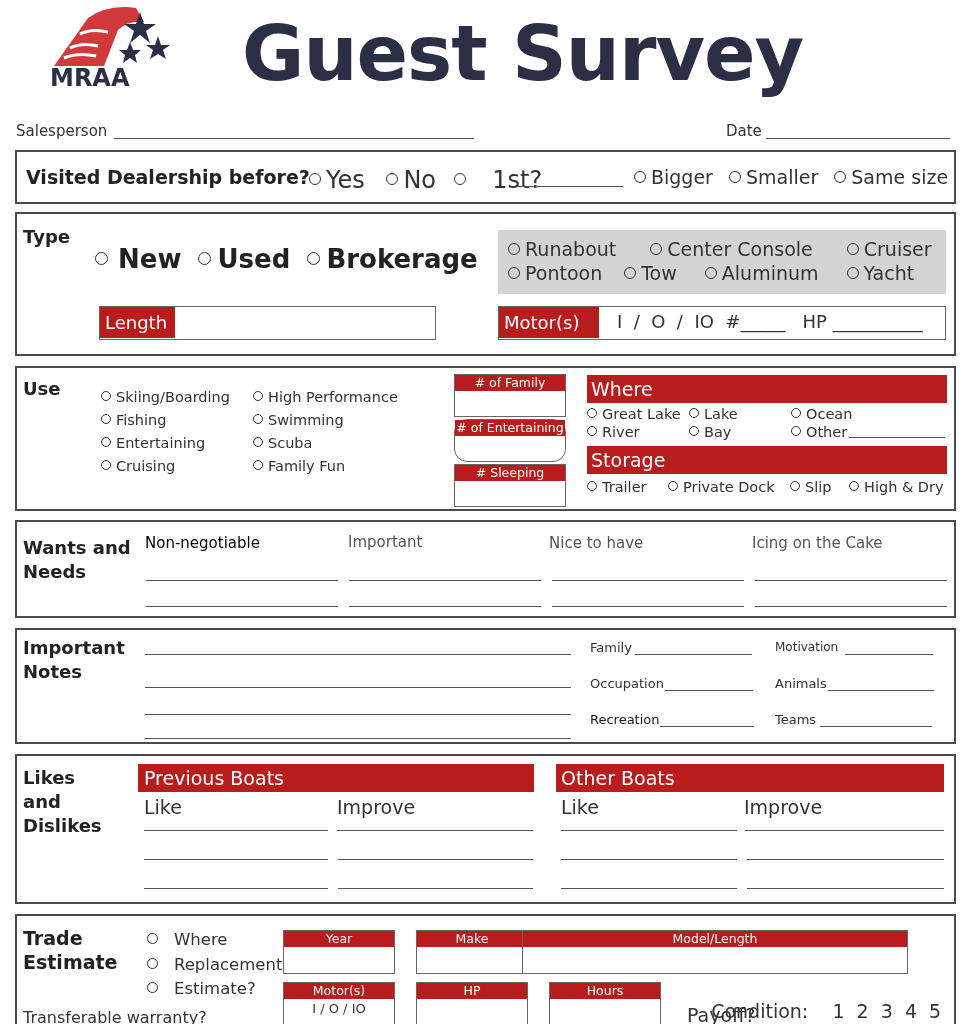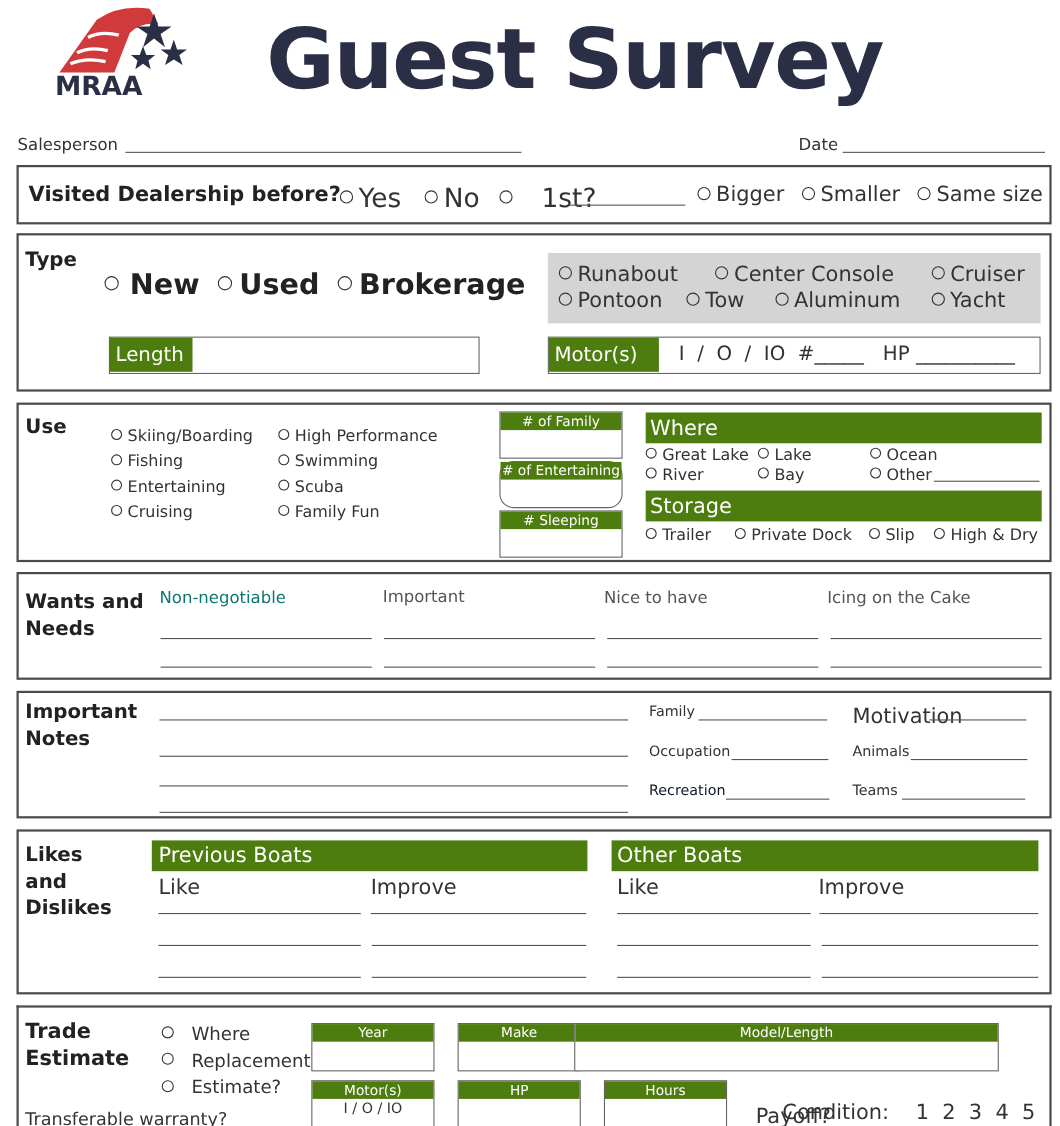--- a/index.html
+++ b/index.html
@@ -1,19 +1,19 @@
 <!DOCTYPE html>
 <html><head>
 <meta charset="utf-8">
 <style>
   * { box-sizing: border-box; margin: 0; padding: 0; }
   html, body { width: 964px; height: 1024px; background: #ffffff; overflow: hidden; }
   body { position: relative; font-family: "DejaVu Sans", "Liberation Sans", sans-serif; color: #222; }
   .abs { position: absolute; }
-  .navy { background: #4d7c0f; color: #fff; }
+  .navy { background: #b91c1c; color: #fff; }
   .box { position: absolute; border: 2px solid #4a4a4a; }
   .radio { display: inline-block; width: 12px; height: 12px; border: 1.5px solid #333; border-radius: 50%; vertical-align: middle; margin-right: 5px; position: relative; top: -2px; }
   .rule { position: absolute; border-bottom: 1.2px solid #555; height: 0; }
   .lbl-bold { font-weight: bold; font-size: 18px; color: #222; }
   .sm { font-size: 14px; color: #333; }
   .xs { font-size: 13.5px; color: #333; }
   .boxlabel { text-align: center; font-size: 12.5px; height: 16px; line-height: 16px; }
   .inbox { border: 1.5px solid #666; background: #fff; }
 </style>
 </head>
@@ -132,21 +132,21 @@
     <span class="abs" style="left:203px"><span class="radio" style="width:10px;height:10px"></span><span>Slip</span></span>
     <span class="abs" style="left:262px"><span class="radio" style="width:10px;height:10px"></span><span>High &amp; Dry</span></span>
   </div>
 </div>
 
 <div class="box" style="left:15px;top:520px;width:941px;height:98px;">
   <div class="abs lbl-bold" style="left:6px;top:14px;line-height:24px;">
     <div>Wants and</div>
     <div>Needs</div>
   </div>
-  <div class="abs" style="left:128px;top:12px;font-size:15px;color:#0f766e;">Non-negotiable</div>
+  <div class="abs" style="left:128px;top:12px;font-size:15px;color:#000000;">Non-negotiable</div>
   <div class="abs" style="left:331px;top:11px;font-size:15px;color:#555;">Important</div>
   <div class="abs" style="left:532px;top:12px;font-size:15px;color:#555;">Nice to have</div>
   <div class="abs" style="left:735px;top:12px;font-size:15px;color:#555;">Icing on the Cake</div>
   <div class="rule" style="left:129px;top:58px;width:192px;"></div>
   <div class="rule" style="left:332px;top:58px;width:192px;"></div>
   <div class="rule" style="left:535px;top:58px;width:192px;"></div>
   <div class="rule" style="left:738px;top:58px;width:192px;"></div>
   <div class="rule" style="left:129px;top:84px;width:192px;"></div>
   <div class="rule" style="left:332px;top:84px;width:192px;"></div>
   <div class="rule" style="left:535px;top:84px;width:192px;"></div>
@@ -163,21 +163,21 @@
   <div class="rule" style="left:128px;top:84px;width:426px;"></div>
   <div class="rule" style="left:128px;top:108px;width:426px;"></div>
 
   <div class="abs" style="left:573px;top:10px;font-size:13px;color:#333;">Family</div>
   <div class="rule" style="left:618px;top:24px;width:117px;"></div>
   <div class="abs" style="left:573px;top:46px;font-size:13px;color:#333;">Occupation</div>
   <div class="rule" style="left:648px;top:60px;width:88px;"></div>
   <div class="abs" style="left:573px;top:82px;font-size:13px;color:#0f172a;">Recreation</div>
   <div class="rule" style="left:643px;top:96px;width:94px;"></div>
 
-  <div class="abs" style="left:758px;top:10px;font-size:19px;color:#333;">Motivation</div>
+  <div class="abs" style="left:758px;top:10px;font-size:12px;color:#333;">Motivation</div>
   <div class="rule" style="left:828px;top:24px;width:88px;"></div>
   <div class="abs" style="left:758px;top:46px;font-size:13px;color:#333;">Animals</div>
   <div class="rule" style="left:811px;top:60px;width:106px;"></div>
   <div class="abs" style="left:758px;top:82px;font-size:13px;color:#333;">Teams</div>
   <div class="rule" style="left:803px;top:96px;width:112px;"></div>
 </div>
 
 <div class="box" style="left:15px;top:754px;width:941px;height:150px;">
   <div class="abs lbl-bold" style="left:6px;top:10px;line-height:24px;">
     <div>Likes</div>

